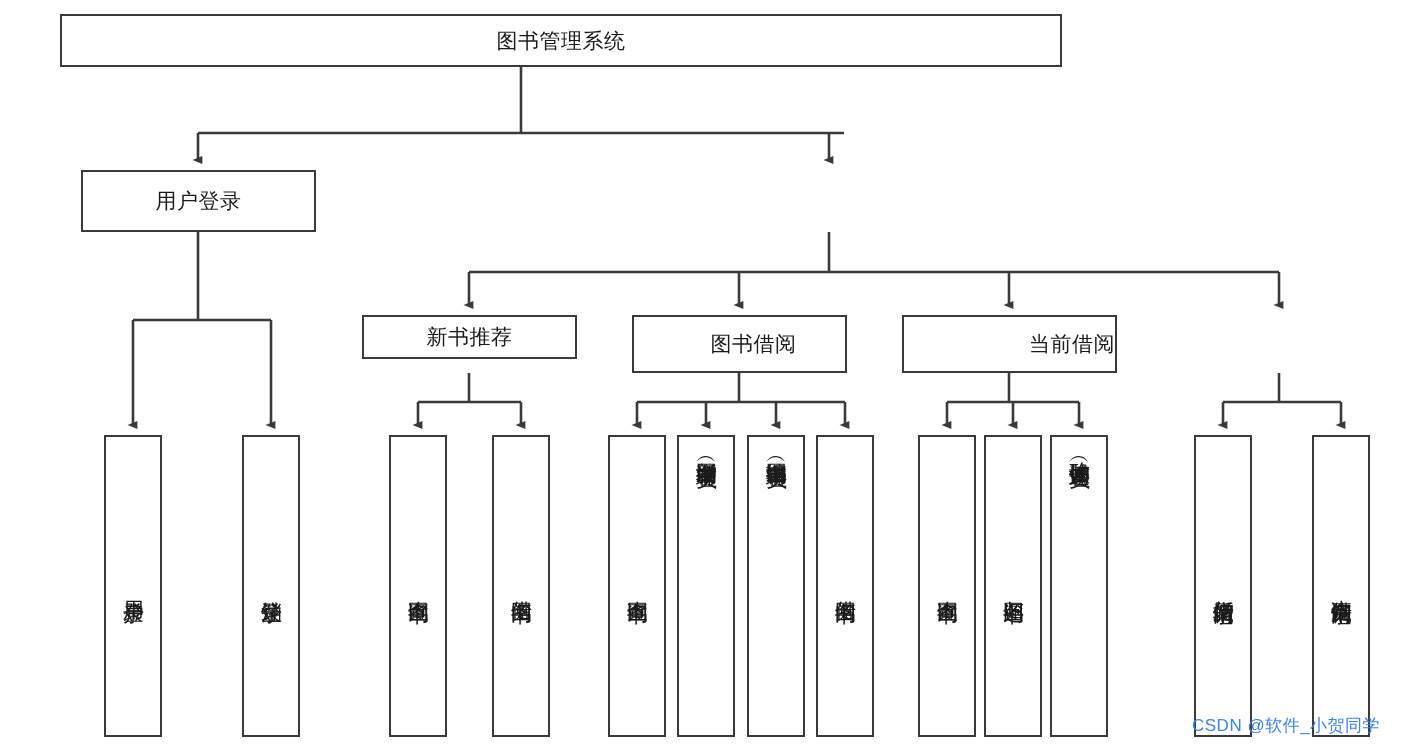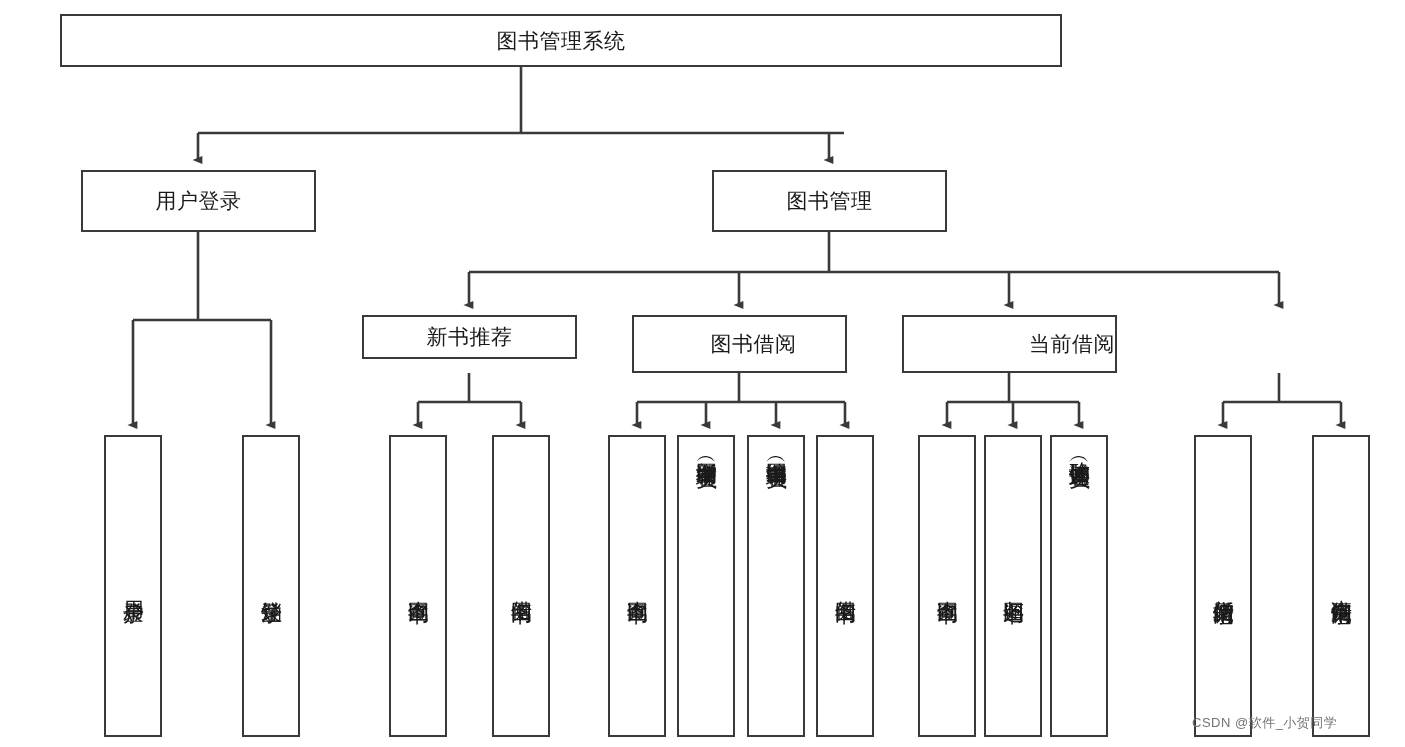--- a/index.html
+++ b/index.html
@@ -58,22 +58,22 @@
     color: #1a1a1a;
     letter-spacing: 1px;
     white-space: nowrap;
   }
   .node.vertical.centered {
     align-items: center;
     padding-top: 0;
   }
   .watermark {
     position: absolute;
-    font-size: 13px;
-    color: #737373;
+    font-size: 17px;
+    color: #3b82f6;
     white-space: nowrap;
     letter-spacing: 0.5px;
     user-select: none;
   }
 </style>
 </head>
 <body>
 
 <div id="diagram-root">
 
@@ -127,23 +127,20 @@
     </g>
   </svg>
 
   <div class="node horizontal" style="left:20px; top:14px; width:1002px; height:53px;margin-left:40px;">
     <span class="node-label">图书管理系统</span>
   </div>
 
   <div class="node horizontal" style="left:81px; top:170px; width:235px; height:62px;">
     <span class="node-label">用户登录</span>
   </div>
-  <div class="node horizontal" style="left:712px; top:170px; width:235px; height:62px;">
-    <span class="node-label">图书管理</span>
-  </div>
 
   <div class="node horizontal" style="left:362px; top:315px; width:215px; height:44px;">
     <span class="node-label">新书推荐</span>
   </div>
   <div class="node horizontal" style="left:632px; top:315px; width:215px; height:58px;padding-left:28px;">
     <span class="node-label">图书借阅</span>
   </div>
   <div class="node horizontal" style="left:902px; top:315px; width:215px; height:58px;justify-content:flex-end;">
     <span class="node-label">当前借阅</span>
   </div>

